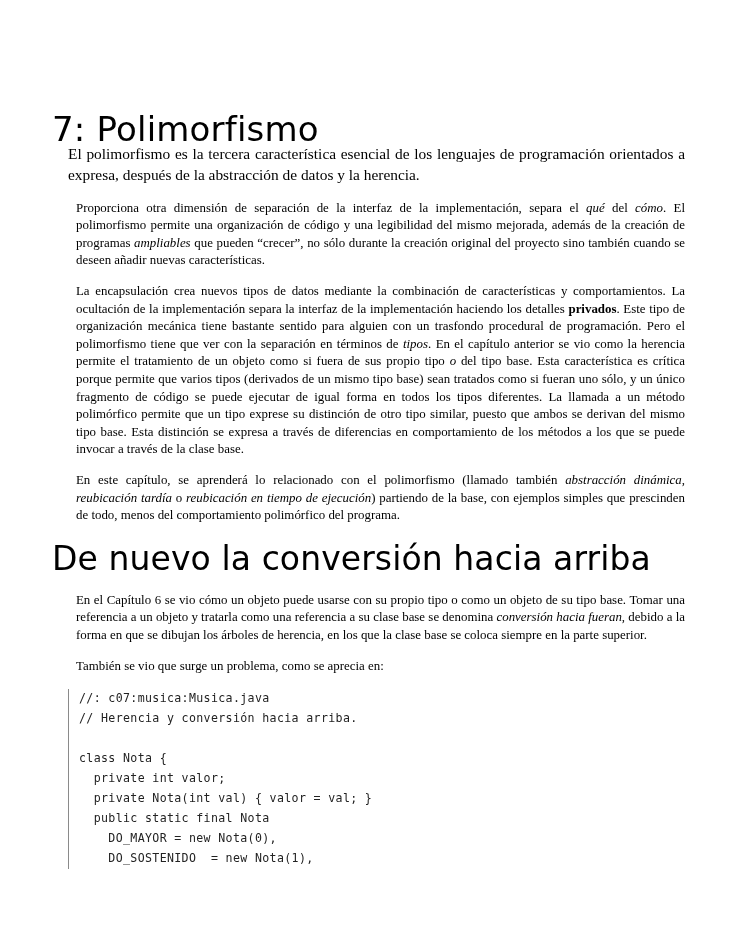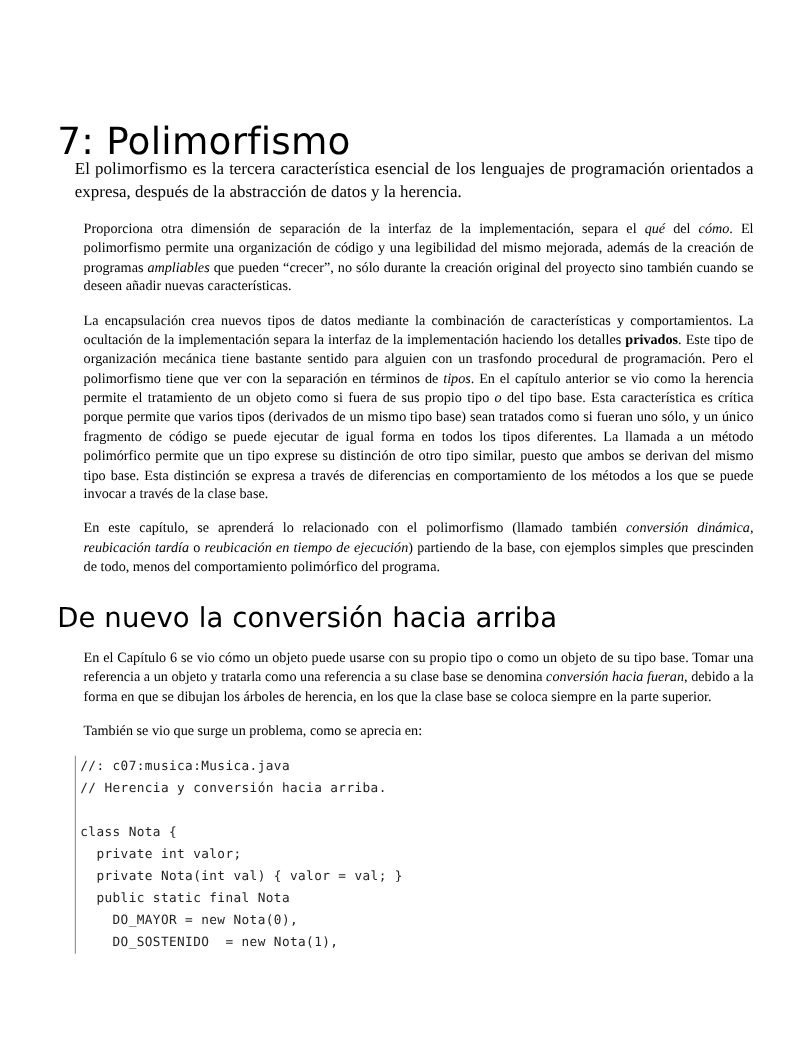--- a/index.html
+++ b/index.html
@@ -50,31 +50,31 @@
     line-height: 1.365;
     text-align: justify;
     margin: 0 0 13px 8px;
     text-justify: inter-word;
   }
   p.para.last {
     margin-bottom: 0;
   }
   .section-title {
     font-family: "DejaVu Sans", sans-serif;
-    font-size: 25px;
+    font-size: 33px;
     font-weight: 400;
-    margin: 22px 0 14px -16px;
+    margin: 14px 0 14px -16px;
     letter-spacing: 0.1px;
     white-space: nowrap;
   }
   .it { font-style: italic; }
   .bd { font-weight: bold; }
   .code-block {
     margin: 14px 0 0 0;
-    padding-left: 4px;
+    padding-left: 10px;
     border-left: 1px solid #8a8a8a;
     font-family: "DejaVu Sans Mono", monospace;
     font-size: 11.6px;
     line-height: 1.72;
     color: #222;
     white-space: pre;
     letter-spacing: 0.35px;
   }
 </style>
 </head>
@@ -92,21 +92,21 @@
 
     <p class="para">
       Proporciona otra dimensión de separación de la interfaz de la implementación, separa el <span class="it">qué</span> del <span class="it">cómo</span>. El polimorfismo permite una organización de código y una legibilidad del mismo mejorada, además de la creación de programas <span class="it">ampliables</span> que pueden “crecer”, no sólo durante la creación original del proyecto sino también cuando se deseen añadir nuevas características.
     </p>
 
     <p class="para">
       La encapsulación crea nuevos tipos de datos mediante la combinación de características y comportamientos. La ocultación de la implementación separa la interfaz de la implementación haciendo los detalles <span class="bd">privados</span>. Este tipo de organización mecánica tiene bastante sentido para alguien con un trasfondo procedural de programación. Pero el polimorfismo tiene que ver con la separación en términos de <span class="it">tipos</span>. En el capítulo anterior se vio como la herencia permite el tratamiento de un objeto como si fuera de sus propio tipo <span class="it">o</span> del tipo base. Esta característica es crítica porque permite que varios tipos (derivados de un mismo tipo base) sean tratados como si fueran uno sólo, y un único fragmento de código se puede ejecutar de igual forma en todos los tipos diferentes. La llamada a un método polimórfico permite que un tipo exprese su distinción de otro tipo similar, puesto que ambos se derivan del mismo tipo base. Esta distinción se expresa a través de diferencias en comportamiento de los métodos a los que se puede invocar a través de la clase base.
     </p>
 
     <p class="para">
-      En este capítulo, se aprenderá lo relacionado con el polimorfismo (llamado también <span class="it">conversión dinámica</span>, <span class="it">reubicación tardía</span> o <span class="it">reubicación en tiempo de ejecución</span>) partiendo de la base, con ejemplos simples que prescinden de todo, menos del comportamiento polimórfico del programa.
+      En este capítulo, se aprenderá lo relacionado con el polimorfismo (llamado también <span class="it">abstracción dinámica</span>, <span class="it">reubicación tardía</span> o <span class="it">reubicación en tiempo de ejecución</span>) partiendo de la base, con ejemplos simples que prescinden de todo, menos del comportamiento polimórfico del programa.
     </p>
 
     <h2 class="section-title">De nuevo la conversión hacia arriba</h2>
 
     <p class="para">
       En el Capítulo 6 se vio cómo un objeto puede usarse con su propio tipo o como un objeto de su tipo base. Tomar una referencia a un objeto y tratarla como una referencia a su clase base se denomina <span class="it">conversión hacia fueran</span>, debido a la forma en que se dibujan los árboles de herencia, en los que la clase base se coloca siempre en la parte superior.
     </p>
 
     <p class="para last">También se vio que surge un problema, como se aprecia en:</p>
 

